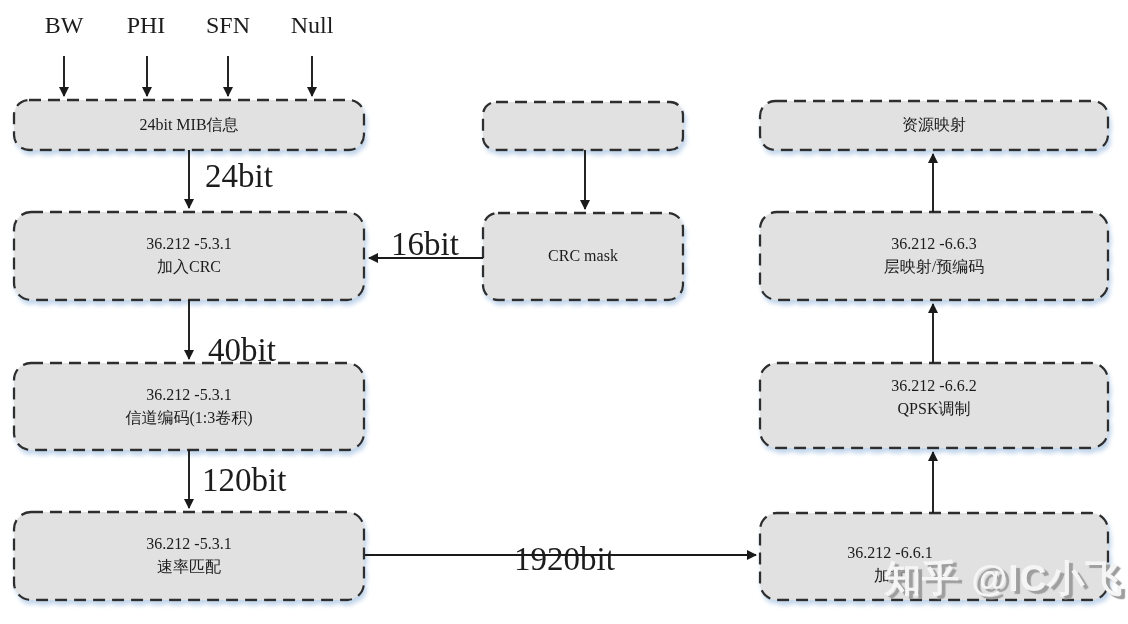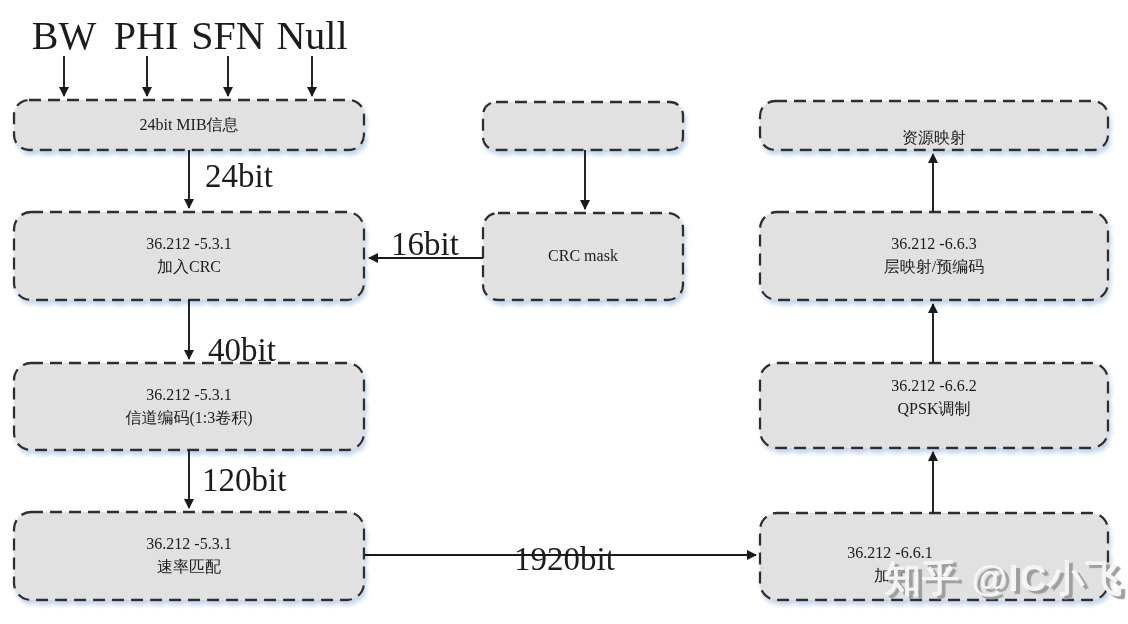--- a/index.html
+++ b/index.html
@@ -43,21 +43,21 @@
     justify-content: center;
     text-align: center;
     font-size: 16px;
     line-height: 1.42;
     color: var(--text);
   }
   .input-label {
     position: absolute;
     width: 90px;
     text-align: center;
-    font-size: 40px;
+    font-size: 24px;
     color: var(--text);
   }
   .edge-label {
     position: absolute;
     font-size: 33px;
     color: var(--text);
     white-space: nowrap;
   }
   .watermark {
     position: absolute;
@@ -133,21 +133,21 @@
     <span>36.212 -5.3.1</span>
     <span>信道编码(1:3卷积)</span>
   </div>
   <div class="box-text" style="left:14px; top:512px; width:350px; height:88px;">
     <span>36.212 -5.3.1</span>
     <span>速率匹配</span>
   </div>
   <div class="box-text" style="left:483px; top:213px; width:200px; height:87px;">
     <span>CRC mask</span>
   </div>
-  <div class="box-text" style="left:760px; top:101px; width:348px; height:49px;justify-content:flex-end;">
+  <div class="box-text" style="left:760px; top:101px; width:348px; height:49px;">
     <span>资源映射</span>
   </div>
   <div class="box-text" style="left:760px; top:212px; width:348px; height:88px;">
     <span>36.212 -6.6.3</span>
     <span>层映射/预编码</span>
   </div>
   <div class="box-text" style="left:760px; top:363px; width:348px; height:69px;">
     <span>36.212 -6.6.2</span>
     <span>QPSK调制</span>
   </div>

